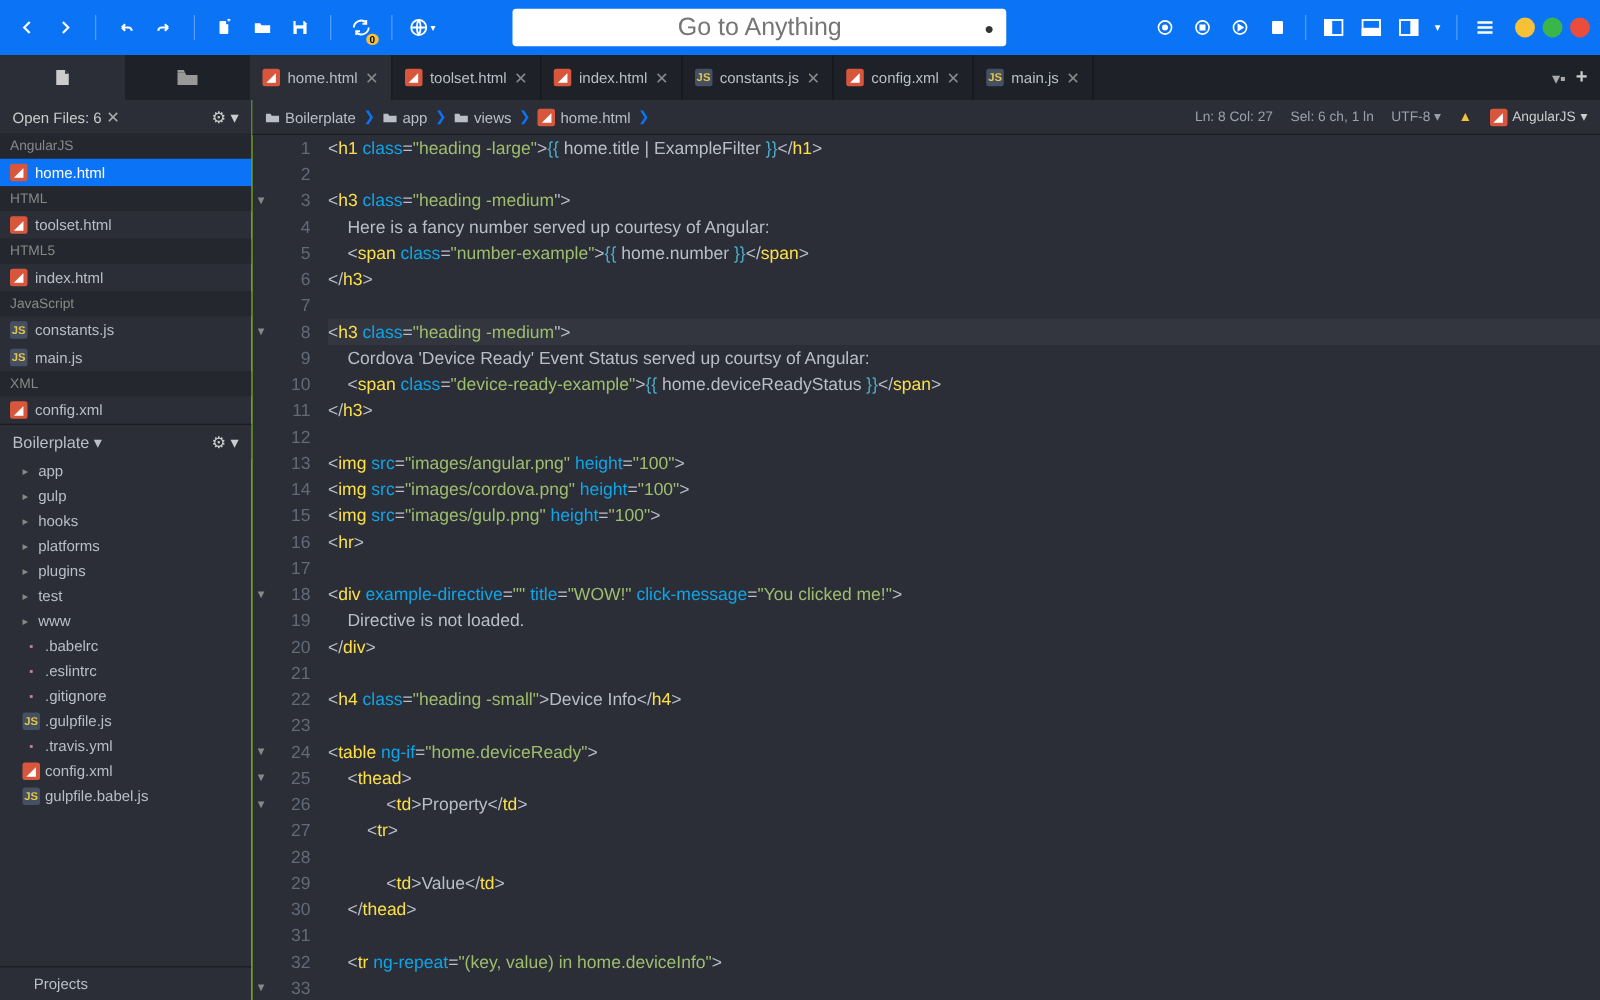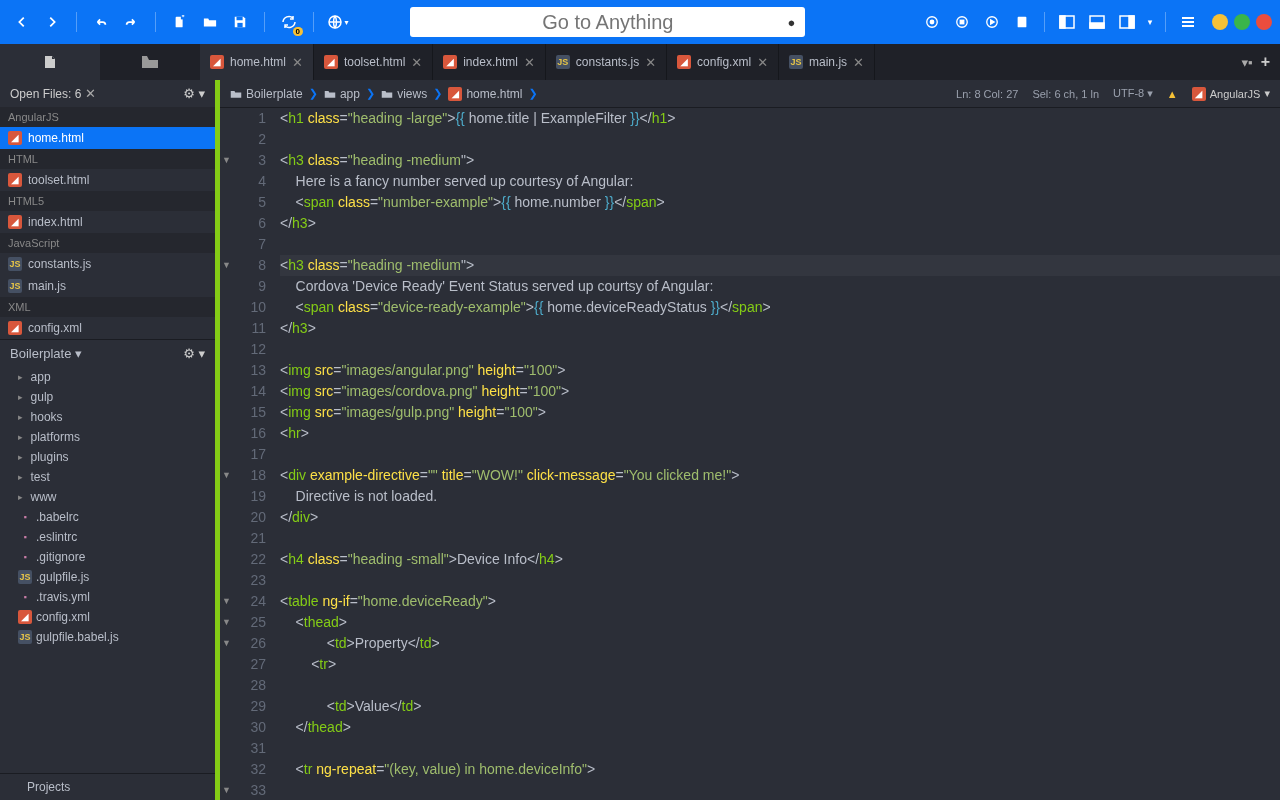--- a/index.html
+++ b/index.html
@@ -19,21 +19,21 @@
 .wb-close{background:#eb4d3d}
 .tab-bar{background:#1f2128;height:36px;display:flex;align-items:stretch}
 .sidetab{width:100px;display:flex;align-items:center;justify-content:center;cursor:pointer}
 .sidetab.active{background:#2b2e37}
 .file-tabs{display:flex;align-items:stretch;flex:1}
 .ftab{display:flex;align-items:center;padding:0 10px;gap:6px;border-right:1px solid #15171c;cursor:pointer;color:#b9bec9;font-size:12px}
 .ftab.active{background:#2b2e37}
 .ftab-close{color:#888;font-size:13px;cursor:pointer}
 .tab-end{margin-left:auto;display:flex;align-items:center;gap:8px;padding:0 10px}
 .main{display:flex;height:720px}
-.sidebar{width:220px;background:#2b2e37;display:flex;flex-direction:column;border-right:5px solid #84cc16}
+.sidebar{width:202px;background:#2b2e37;display:flex;flex-direction:column;border-right:1px solid #84cc16}
 .side-header{display:flex;align-items:center;justify-content:space-between;padding:6px 10px;background:#2b2e37}
 .side-header .title{color:#ccc;font-size:12px}
 .side-close{cursor:pointer;color:#aaa}
 .gear{cursor:pointer;color:#ccc}
 .side-section{padding:4px 8px;color:#888;font-size:11px;background:#25272e}
 .side-item{display:flex;align-items:center;gap:6px;padding:4px 8px;cursor:pointer;font-size:12px}
 .side-item.active{background:#0b74f6;color:#fff}
 .side-list{flex:0 0 auto}
 .proj-header{display:flex;align-items:center;justify-content:space-between;padding:6px 10px;background:#2b2e37;border-top:1px solid #1a1c22}
 .proj-tree{flex:1;overflow:auto}
@@ -46,22 +46,22 @@
 .bc-chev{color:#0b74f6;margin:0 6px;font-size:11px}
 .bc-status{margin-left:auto;display:flex;gap:14px;color:#9aa0ad;font-size:11px;align-items:center}
 .code{flex:1;display:flex;font-family:'Consolas','Monaco',monospace;font-size:14px;overflow:auto;background:#2b2e37;line-height:21px}
 .gutter{width:54px;text-align:right;padding-right:8px;color:#636a78;background:#2b2e37;user-select:none;position:relative}
 .gline{height:21px;position:relative}
 .fold{position:absolute;left:2px;color:#888;font-size:9px;cursor:pointer}
 .code-body{flex:1;padding-left:6px}
 .cline{height:21px;white-space:pre}
 .cline.hl{background:#33363f}
 .t-pun{color:#b9bec9}
-.t-tag{color:#84cc16}
-.t-attr{color:#fde047}
+.t-tag{color:#fde047}
+.t-attr{color:#0ea5e9}
 .t-str{color:#9fbd6d}
 .t-ang{color:#4daac9}
 .t-txt{color:#b9bec9}
 .t-op{color:#b9bec9}
 .fi{width:14px;height:14px;display:inline-flex;align-items:center;justify-content:center;font-size:9px;border-radius:2px;font-weight:bold}
 .fi-html{background:#d8573c;color:#fff}
 .fi-js{background:#455063;color:#e6c547}
 .fi-xml{background:#d8573c;color:#fff}
 .fi-file{color:#c97ea8}
 .fi-yml{color:#c97ea8}

